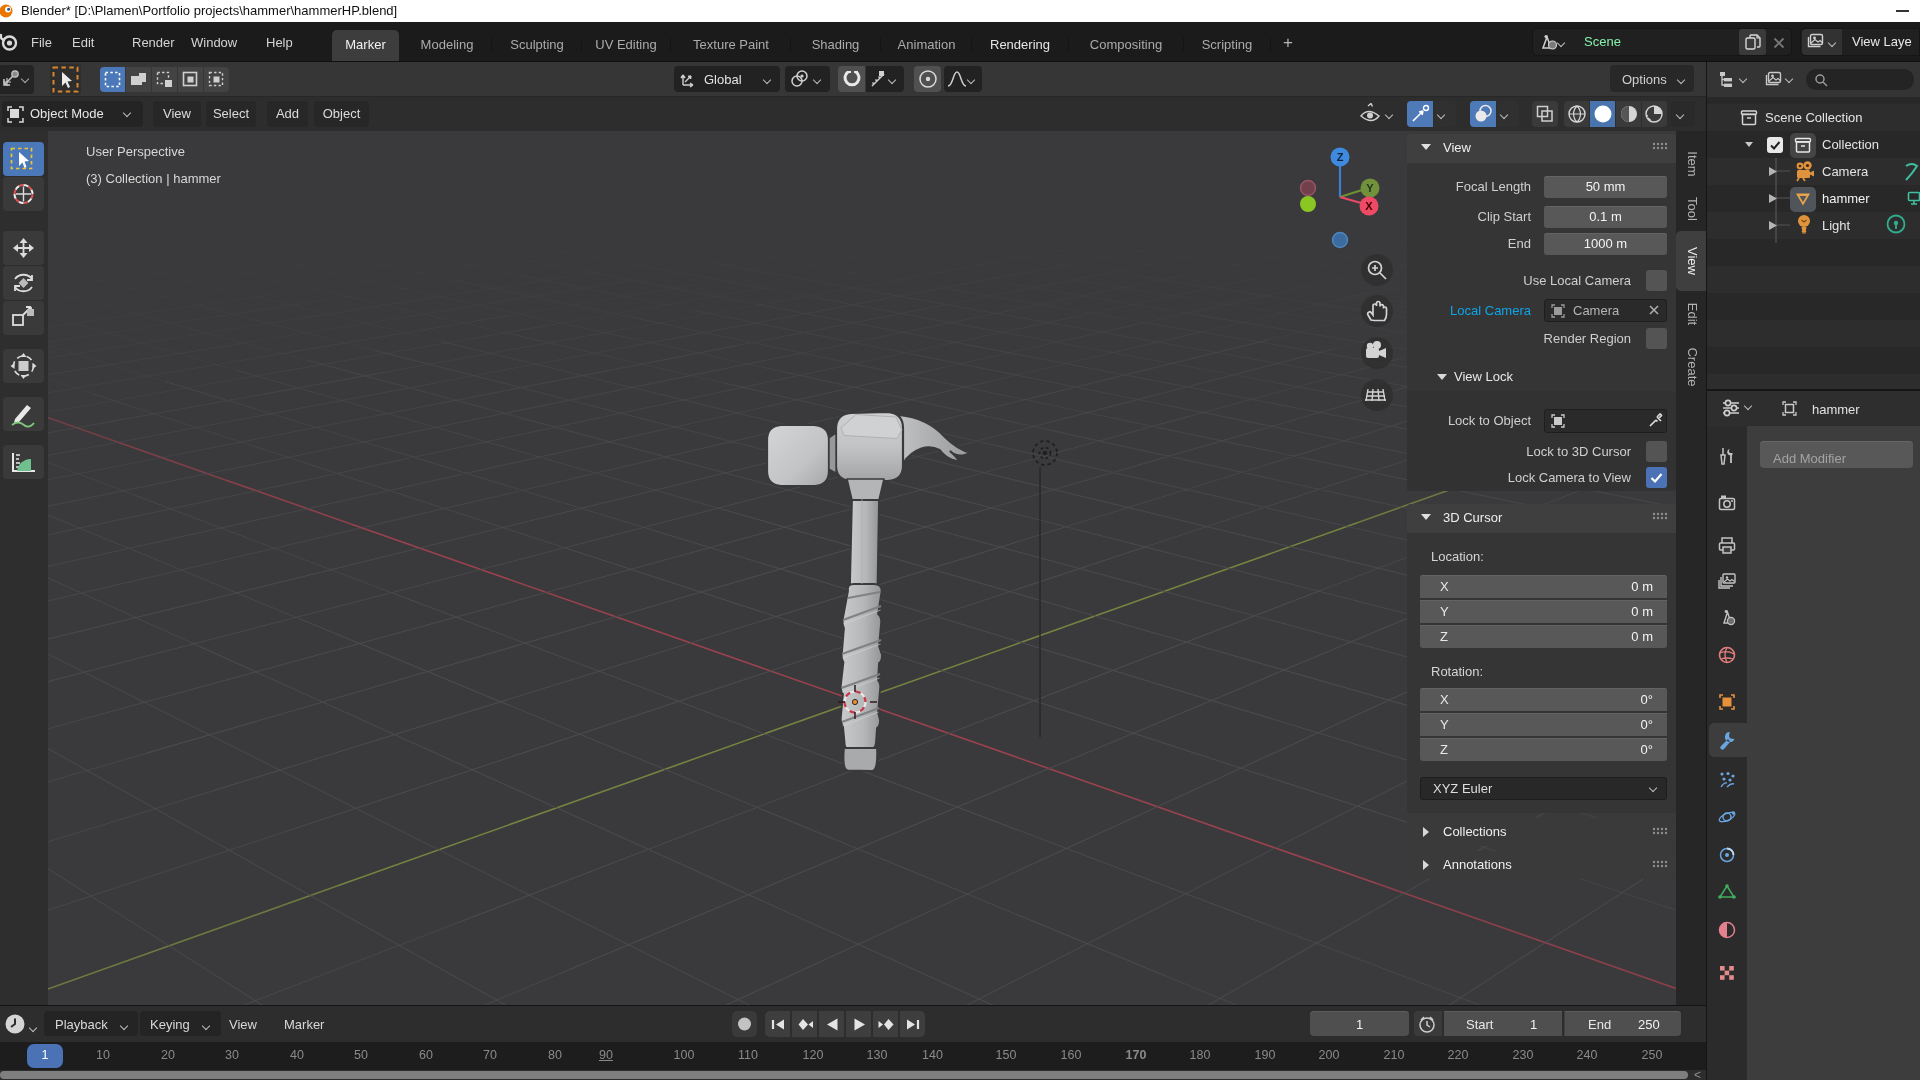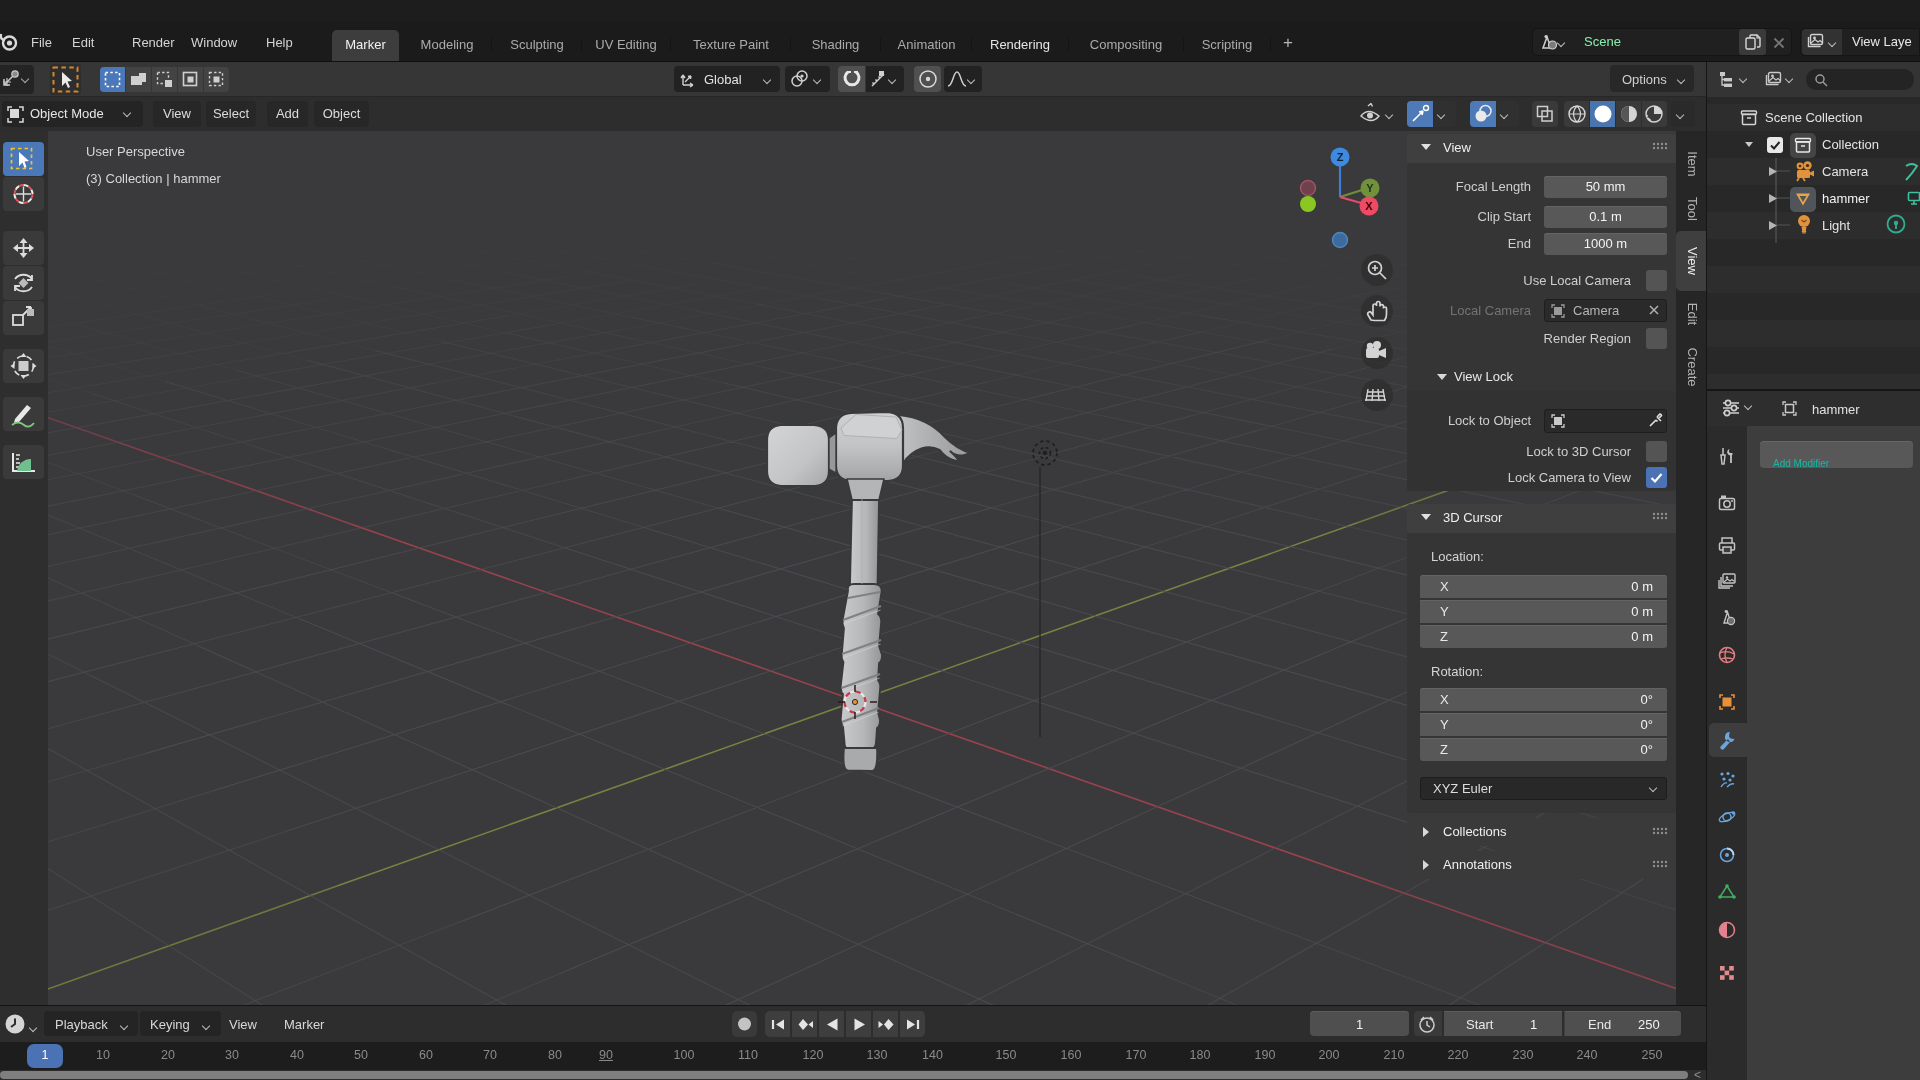--- a/index.html
+++ b/index.html
@@ -1,20 +1,29 @@
 <!DOCTYPE html>
 <html><head><meta charset="utf-8"><style>
 *{margin:0;padding:0;box-sizing:border-box;font-family:"Liberation Sans",sans-serif;}
 html,body{width:1920px;height:1080px;overflow:hidden;background:#1d1d1d;}
 .abs{position:absolute;}
 #stage{position:relative;width:1920px;height:1080px;}
 .txt{position:absolute;white-space:nowrap;}
 </style></head><body>
 <div id="stage">
 
+<div class="abs" style="left:0;top:0;width:1920px;height:22px;background:#ffffff;">
+ <svg class="abs" style="left:0px;top:4px" width="16" height="15">
+        <circle cx="6" cy="7" r="6.5" fill="#ea7600"></circle>
+        <circle cx="8" cy="5.5" r="3" fill="#fff"></circle>
+        <circle cx="8.6" cy="5.3" r="1.5" fill="#235a8c"></circle>
+      </svg>
+ <div class="txt" style="left:21px;top:3px;font-size:13px;color:#111;">Blender* [D:\Plamen\Portfolio projects\hammer\hammerHP.blend]</div>
+ <div class="abs" style="left:1896px;top:10px;width:13px;height:1.6px;background:#333;"></div>
+</div>
 <div class="abs" style="left:0;top:22px;width:1920px;height:40px;background:#1b1b1b;">
 <svg class="abs" style="left:0px;top:9px" width="20" height="24" viewBox="0 0 20 24">
 <circle cx="9.5" cy="12" r="6.5" fill="none" stroke="#d9d9d9" stroke-width="2.4"></circle>
 <circle cx="9.5" cy="12" r="2.6" fill="#d9d9d9"></circle>
 <path d="M1 3 q-1 6 4 6" fill="none" stroke="#d9d9d9" stroke-width="2.4"></path>
       </svg>
 <div class="txt" style="left:31px;top:13px;font-size:13px;color:#d4d4d4;">File</div>
 <div class="txt" style="left:72px;top:13px;font-size:13px;color:#d4d4d4;">Edit</div>
 <div class="txt" style="left:120px;top:13px;font-size:13px;color:#d4d4d4;margin-left:12px;">Render</div>
 <div class="txt" style="left:191px;top:13px;font-size:13px;color:#d4d4d4;">Window</div>
@@ -397,21 +406,21 @@
 <div class="abs" style="left:137px;top:45px;width:123px;height:22px;background:#585858;border-radius:3px;box-shadow:inset 0 1px 0 #646464;"></div>
 <div class="txt" style="left:137px;top:48px;width:123px;text-align:center;font-size:13px;color:#f4f4f4;">50 mm</div>
 <div class="txt" style="left:0px;top:78px;width:124px;text-align:right;font-size:13px;color:#cfcfcf;">Clip Start</div>
 <div class="abs" style="left:137px;top:75px;width:123px;height:22px;background:#585858;border-radius:3px;box-shadow:inset 0 1px 0 #646464;"></div>
 <div class="txt" style="left:137px;top:78px;width:123px;text-align:center;font-size:13px;color:#f4f4f4;">0.1 m</div>
 <div class="txt" style="left:0px;top:105px;width:124px;text-align:right;font-size:13px;color:#cfcfcf;">End</div>
 <div class="abs" style="left:137px;top:102px;width:123px;height:22px;background:#585858;border-radius:3px;box-shadow:inset 0 1px 0 #646464;"></div>
 <div class="txt" style="left:137px;top:105px;width:123px;text-align:center;font-size:13px;color:#f4f4f4;">1000 m</div>
 <div class="txt" style="left:0px;top:142px;width:224px;text-align:right;font-size:13px;color:#cfcfcf;">Use Local Camera</div>
 <div class="abs" style="left:239px;top:139px;width:21px;height:21px;background:#545454;border-radius:3px;"></div>
-<div class="txt" style="left:0px;top:172px;width:124px;text-align:right;font-size:13px;color:#737373;">Local Camera</div>
+<div class="txt" style="left:0px;top:172px;width:124px;text-align:right;font-size:13px;color:#0ea5e9;">Local Camera</div>
 <div class="abs" style="left:137px;top:168px;width:123px;height:23px;background:#2a2a2a;border:1px solid #1e1e1e;border-radius:3px;"></div>
 <svg class="abs" style="left:143px;top:172px" width="16" height="16">
         <rect x="4" y="4" width="8" height="8" fill="#9a9a9a"></rect>
         <path d="M2 5 v-3 h3 M11 2 h3 v3 M14 11 v3 h-3 M5 14 h-3 v-3" stroke="#9a9a9a" stroke-width="1.3" fill="none"></path>
       </svg>
 <div class="txt" style="left:166px;top:172px;font-size:13px;color:#b5b5b5;">Camera</div>
 <svg class="abs" style="left:240px;top:172px" width="14" height="14">
         <path d="M3 3 L11 11 M11 3 L3 11" stroke="#b0b0b0" stroke-width="1.5"></path>
       </svg>
 <div class="txt" style="left:0px;top:200px;width:224px;text-align:right;font-size:13px;color:#cfcfcf;">Render Region</div>
@@ -695,21 +704,21 @@
 <svg class="abs" style="left:10px;top:573px" width="20" height="20">
         <g fill="#e58a8a">
           <rect x="3" y="3" width="4.6" height="4.6"></rect>
           <rect x="12.2" y="3" width="4.6" height="4.6"></rect>
           <rect x="7.6" y="7.6" width="4.6" height="4.6"></rect>
           <rect x="3" y="12.2" width="4.6" height="4.6"></rect>
           <rect x="12.2" y="12.2" width="4.6" height="4.6"></rect>
         </g>
       </svg>
 <div class="abs" style="left:53px;top:51px;width:153px;height:27px;background:#585858;border-radius:4px;box-shadow:inset 0 1px 0 #666;"></div>
-<div class="txt" style="left:66px;top:68px;font-size:10px;color:#14b8a6;">Add Modifier</div>
+<div class="txt" style="left:66px;top:61px;font-size:13px;color:#a3a3a3;">Add Modifier</div>
 </div>
 <div class="abs" style="left:0;top:1006px;width:1707px;height:74px;background:#2d2d2d;">
 <svg class="abs" style="left:4px;top:7px" width="23" height="23">
         <circle cx="11" cy="11" r="9.5" fill="#d5d5d5"></circle>
         <path d="M11 5.5 V11 L7 14" stroke="#2d2d2d" stroke-width="2" fill="none"></path>
       </svg>
 <div class="abs" style="left:30px;top:19px;width:6px;height:6px;border-right:1.6px solid #bdbdbd;border-bottom:1.6px solid #bdbdbd;transform:rotate(45deg)"></div>
 <div class="abs" style="left:44px;top:5px;width:94px;height:25px;background:#242424;border-radius:4px;"></div>
 <div class="txt" style="left:55px;top:11px;font-size:13px;color:#d8d8d8;">Playback</div>
 <div class="abs" style="left:121px;top:17px;width:6px;height:6px;border-right:1.6px solid #bdbdbd;border-bottom:1.6px solid #bdbdbd;transform:rotate(45deg)"></div>
@@ -773,21 +782,21 @@
 <div class="txt" style="left:470px;top:42px;width:40px;text-align:center;font-size:12.5px;color:#8a8a8a;">70</div>
 <div class="txt" style="left:535px;top:42px;width:40px;text-align:center;font-size:12.5px;color:#8a8a8a;">80</div>
 <div class="txt" style="left:599px;top:42px;width:40px;text-align:left;font-size:12.5px;color:#8a8a8a;text-decoration:underline;">90</div>
 <div class="txt" style="left:664px;top:42px;width:40px;text-align:center;font-size:12.5px;color:#8a8a8a;">100</div>
 <div class="txt" style="left:728px;top:42px;width:40px;text-align:center;font-size:12.5px;color:#8a8a8a;">110</div>
 <div class="txt" style="left:793px;top:42px;width:40px;text-align:center;font-size:12.5px;color:#8a8a8a;">120</div>
 <div class="txt" style="left:857px;top:42px;width:40px;text-align:center;font-size:12.5px;color:#8a8a8a;">130</div>
 <div class="txt" style="left:922px;top:42px;width:40px;font-size:12.5px;color:#8a8a8a;">140</div>
 <div class="txt" style="left:986px;top:42px;width:40px;text-align:center;font-size:12.5px;color:#8a8a8a;">150</div>
 <div class="txt" style="left:1051px;top:42px;width:40px;text-align:center;font-size:12.5px;color:#8a8a8a;">160</div>
-<div class="txt" style="left:1116px;top:42px;width:40px;text-align:center;font-size:12.5px;color:#8a8a8a;">170</div>
+<div class="txt" style="left:1116px;top:42px;width:40px;text-align:center;font-size:12.5px;color:#8a8a8a;font-weight:bold;">170</div>
 <div class="txt" style="left:1180px;top:42px;width:40px;text-align:center;font-size:12.5px;color:#8a8a8a;">180</div>
 <div class="txt" style="left:1245px;top:42px;width:40px;text-align:center;font-size:12.5px;color:#8a8a8a;">190</div>
 <div class="txt" style="left:1309px;top:42px;width:40px;text-align:center;font-size:12.5px;color:#8a8a8a;">200</div>
 <div class="txt" style="left:1374px;top:42px;width:40px;text-align:center;font-size:12.5px;color:#8a8a8a;">210</div>
 <div class="txt" style="left:1438px;top:42px;width:40px;text-align:center;font-size:12.5px;color:#8a8a8a;">220</div>
 <div class="txt" style="left:1503px;top:42px;width:40px;text-align:center;font-size:12.5px;color:#8a8a8a;">230</div>
 <div class="txt" style="left:1567px;top:42px;width:40px;text-align:center;font-size:12.5px;color:#8a8a8a;">240</div>
 <div class="txt" style="left:1632px;top:42px;width:40px;text-align:center;font-size:12.5px;color:#8a8a8a;">250</div>
 <div class="abs" style="left:27px;top:38px;width:36px;height:24px;background:#4a72b5;border-radius:7px;"></div>
 <div class="txt" style="left:27px;top:42px;width:36px;text-align:center;font-size:12.5px;color:#fff;">1</div>

